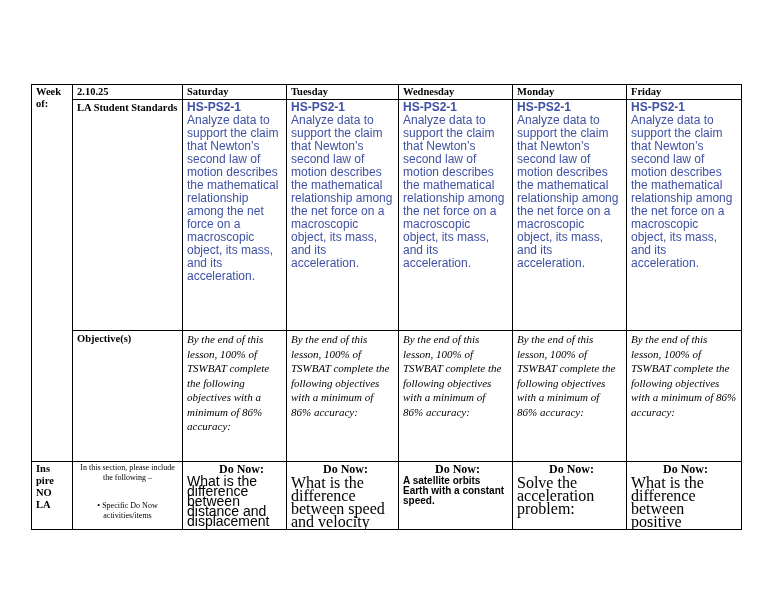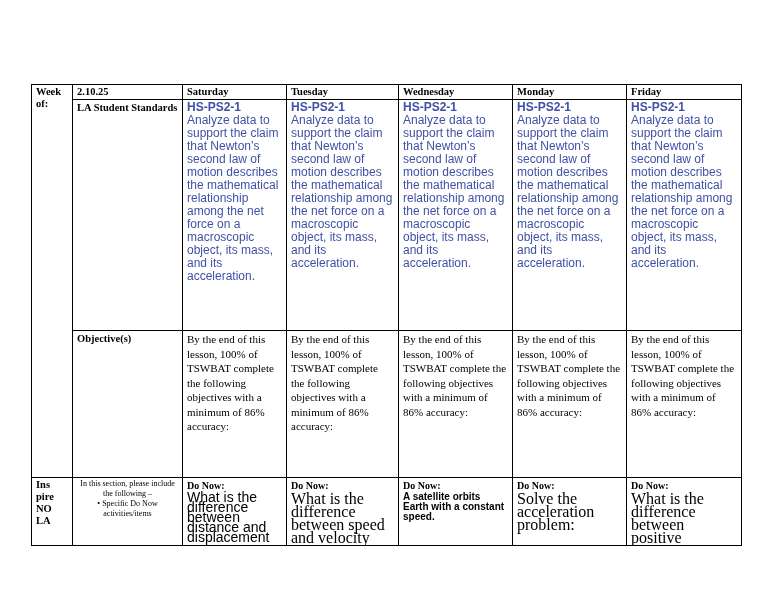--- a/index.html
+++ b/index.html
@@ -49,42 +49,44 @@
     font-family: "Liberation Sans", sans-serif;
     font-size: 12px;
     line-height: 13px;
   }
   .std-code { font-weight: bold; }
 
   .obj-cell {
     font-size: 11px;
     line-height: 14.5px;
     padding-top: 3px;
+    font-style: italic;
   }
 
   .inspire-label {
     font-weight: bold;
     font-size: 10.5px;
     line-height: 12px;
     white-space: pre-line;
     text-align: left;
     padding-top: 2px;
   }
   .note-cell {
     font-size: 8px;
     line-height: 9.5px;
     text-align: center;
     padding-top: 2px;
   }
-  .note-bullet { display: block; margin-top: 1px; }
+  .note-bullet { display: block; margin-top: 19px; }
 
   .donow-label {
     font-weight: bold;
-    font-size: 10px;
+    font-size: 12px;
     line-height: 13px;
+    margin-left: 32px;
   }
   .donow-body {
     font-size: 16px;
     line-height: 13px;
   }
   .donow-body.small {
     font-family: "Liberation Sans", sans-serif;
     font-size: 14px;
     line-height: 10px;
   }
@@ -138,21 +140,21 @@
       <td class="std-cell" style="color: rgb(63, 81, 165);">
         <div class="std-code">HS-PS2-1</div>
         <div class="std-text">Analyze data to support the claim that Newton’s second law of motion describes the mathematical relationship among the net force on a macroscopic object, its mass, and its acceleration.</div>
       </td>
       <td class="std-cell" style="color: rgb(63, 81, 165);">
         <div class="std-code">HS-PS2-1</div>
         <div class="std-text">Analyze data to support the claim that Newton’s second law of motion describes the mathematical relationship among the net force on a macroscopic object, its mass, and its acceleration.</div>
       </td>
     </tr>
 
-    <tr style="height:147px">
+    <tr style="height:131px">
       <td class="row-label">Objective(s)</td>
       <td class="obj-cell">By the end of this lesson, 100% of TSWBAT complete the following objectives with a minimum of 86% accuracy:</td>
       <td class="obj-cell">By the end of this lesson, 100% of TSWBAT complete the following objectives with a minimum of 86% accuracy:</td>
       <td class="obj-cell">By the end of this lesson, 100% of TSWBAT complete the following objectives with a minimum of 86% accuracy:</td>
       <td class="obj-cell">By the end of this lesson, 100% of TSWBAT complete the following objectives with a minimum of 86% accuracy:</td>
       <td class="obj-cell">By the end of this lesson, 100% of TSWBAT complete the following objectives with a minimum of 86% accuracy:</td>
     </tr>
 
     <tr style="height:55px">
       <td class="inspire-label">Ins

